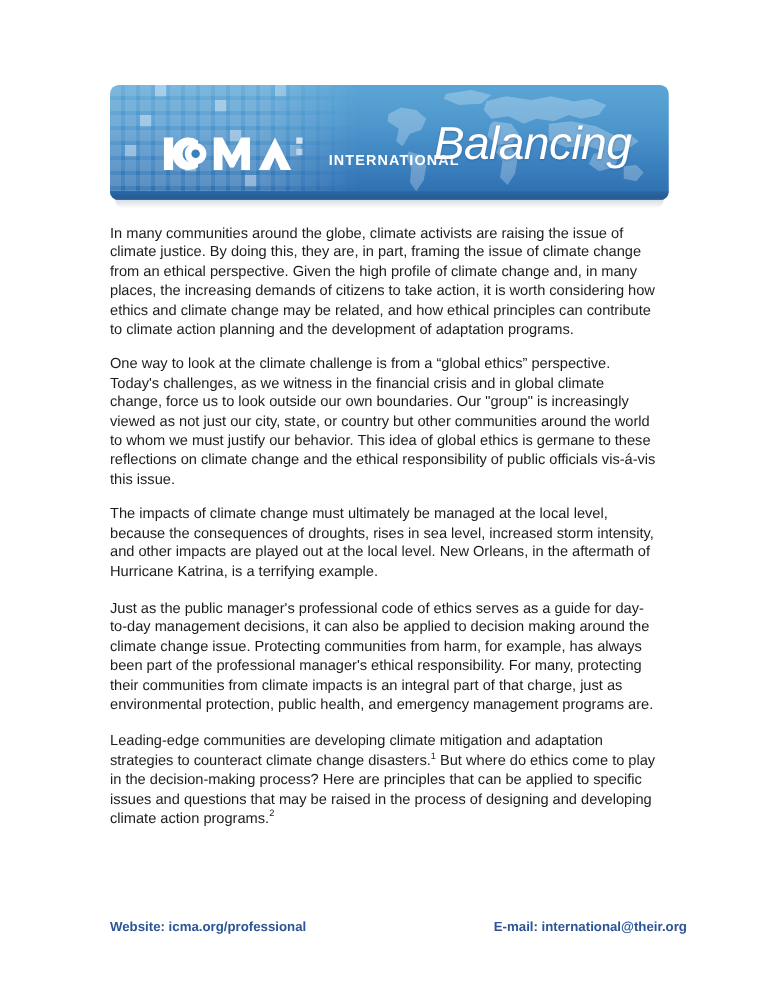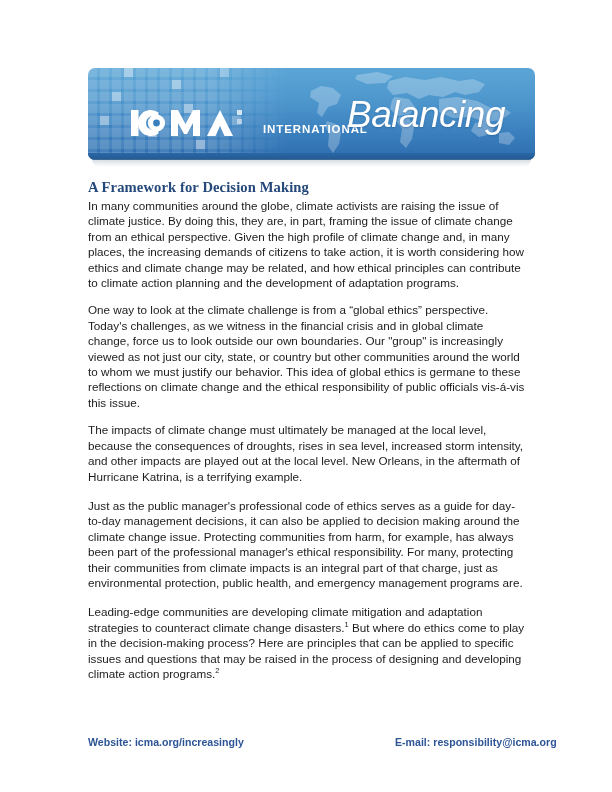--- a/index.html
+++ b/index.html
@@ -242,21 +242,20 @@
       <div class="insights">Balancing</div>
 
       <div class="banner-bottom-strip"></div>
     </div>
     <div class="banner-shadow"></div>
   </div>
 
   <div class="content">
 
     <div class="doc-title">
-      <span class="line2">A Framework for Decision Making</span>
     </div>
     <div class="gap-title"></div>
 
     <p class="body">In many communities around the globe, climate activists are raising the issue of climate justice. By doing this, they are, in part, framing the issue of climate change from an ethical perspective. Given the high profile of climate change and, in many places, the increasing demands of citizens to take action, it is worth considering how ethics and climate change may be related, and how ethical principles can contribute to climate action planning and the development of adaptation programs.</p>
 
     <div class="gap-sec"></div>
 
     <p class="body">One way to look at the climate challenge is from a “global ethics” perspective. Today's challenges, as we witness in the financial crisis and in global climate change, force us to look outside our own boundaries. Our "group" is increasingly viewed as not just our city, state, or country but other communities around the world to whom we must justify our behavior. This idea of global ethics is germane to these reflections on climate change and the ethical responsibility of public officials vis-á-vis this issue.</p>
 
     <div class="gap-sec"></div>
@@ -266,17 +265,17 @@
     <div class="gap-par"></div>
 
     <p class="body">Just as the public manager's professional code of ethics serves as a guide for day-to-day management decisions, it can also be applied to decision making around the climate change issue. Protecting communities from harm, for example, has always been part of the professional manager's ethical responsibility. For many, protecting their communities from climate impacts is an integral part of that charge, just as environmental protection, public health, and emergency management programs are.</p>
 
     <div class="gap-par"></div>
 
     <p class="body"><span>Leading-edge communities are developing climate mitigation and adaptation strategies to counteract climate change disasters.</span><sup class="fn">1</sup><span> But where do ethics come to play in the decision-making process? Here are principles that can be applied to specific issues and questions that may be raised in the process of designing and developing climate action programs.</span><sup class="fn">2</sup></p>
   </div>
 
   <div class="footer">
-    <span class="footer-item footer-web">Website: icma.org/increasingly</span>
-    <span class="footer-item footer-mail">E-mail: responsibility@icma.org</span>
+    <span class="footer-item footer-web">Website: icma.org/professional</span>
+    <span class="footer-item footer-mail">E-mail: international@their.org</span>
   </div>
 
 </div>
 
 </body></html>

